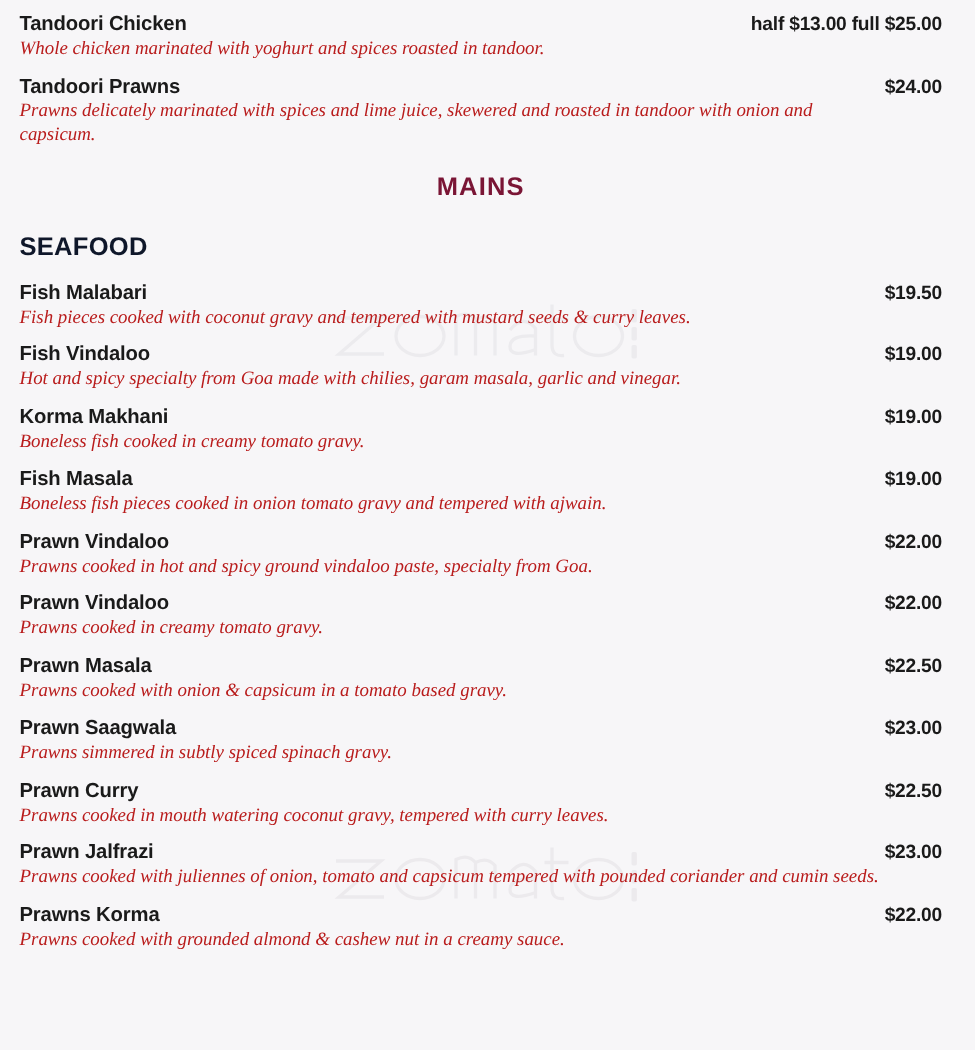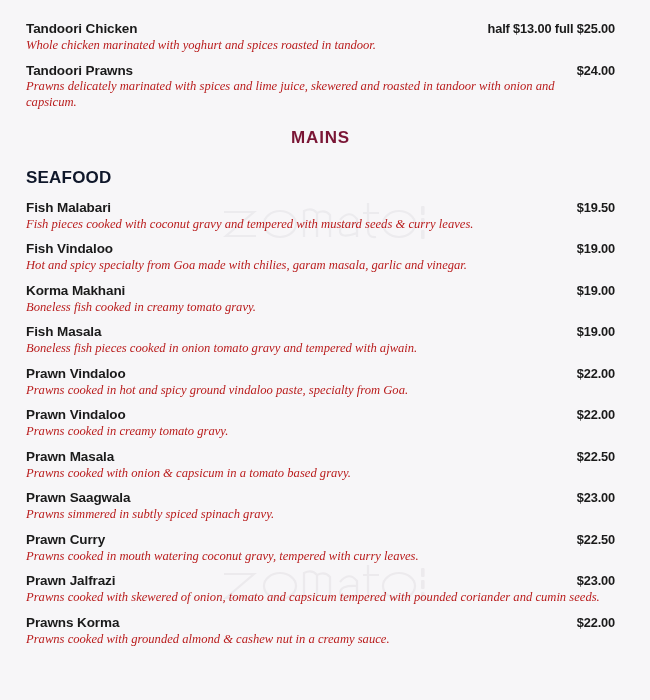--- a/index.html
+++ b/index.html
@@ -12,21 +12,21 @@
     background: #f7f6f8;
     font-family: "Liberation Sans", sans-serif;
     color: #1a1a1a;
     overflow: hidden;
     position: relative;
   }
   .page {
     position: relative;
     width: 650px;
     height: 700px;
-    padding: 13px;
+    padding: 0;
     box-sizing: border-box;
   }
   .watermark {
     position: absolute;
     left: 218px;
     width: 222px;
     height: 44px;
     pointer-events: none;
     z-index: 0;
     opacity: 1;
@@ -221,21 +221,21 @@
           <span class="item-price">$22.50</span>
         </div>
         <div class="item-desc">Prawns cooked in mouth watering coconut gravy, tempered with curry leaves.</div>
       </div>
 
       <div class="item">
         <div class="item-head">
           <span class="item-name">Prawn Jalfrazi</span>
           <span class="item-price">$23.00</span>
         </div>
-        <div class="item-desc" style="max-width:584px;">Prawns cooked with skewered of onion, tomato and capsicum tempered with pounded coriander and cumin seeds.</div>
+        <div class="item-desc" style="max-width:584px;">Prawns cooked with juliennes of onion, tomato and capsicum tempered with pounded coriander and cumin seeds.</div>
       </div>
 
       <div class="item">
         <div class="item-head">
           <span class="item-name">Prawns Korma</span>
           <span class="item-price">$22.00</span>
         </div>
         <div class="item-desc">Prawns cooked with grounded almond &amp; cashew nut in a creamy sauce.</div>
       </div>
 

